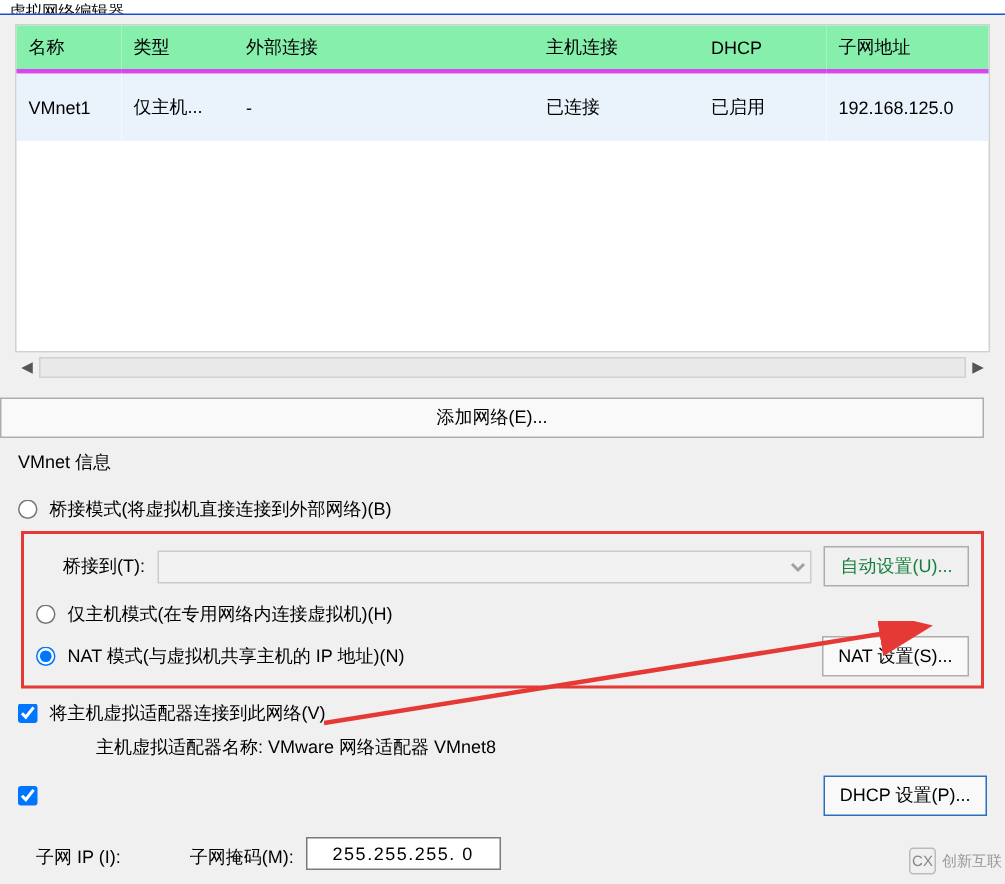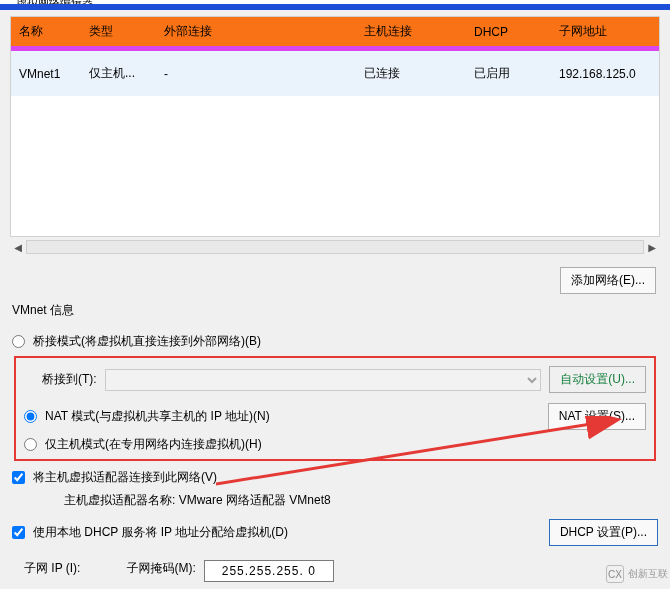--- a/index.html
+++ b/index.html
@@ -8,39 +8,39 @@
   font-size: 12px;
   background: #f0f0f0;
   width: 670px;
   height: 589px;
   overflow: hidden;
   position: relative;
 }
 .titlebar {
   height: 10px;
   background: #fff;
-  border-bottom: 6px solid #1d4ed8;
-  display: flex;
-  align-items: center;
-  padding: 0 16px;
+  border-bottom: 1px solid #1d4ed8;
+  display: flex;
+  align-items: flex-start;
+  padding: 0 6px;
   font-size: 11px;
   overflow: hidden;
 }
 .table-wrap {
   background: #fff;
   margin: 6px 10px 0 10px;
   border: 1px solid #d0d0d0;
 }
 table { width: 100%; border-collapse: collapse; table-layout: fixed; }
 th {
   text-align: left;
   font-weight: normal;
   padding: 6px 8px;
-  background: #f97316;
-  border-bottom: 5px solid #d946ef;
+  background: #86efac;
+  border-bottom: 3px solid #d946ef;
   font-size: 12px;
 }
 td { padding: 14px 8px; font-size: 12px; white-space: nowrap; overflow: hidden; }
 tr.row-hl td { background: #eaf3fb; }
 .table-body-space { height: 140px; }
 .hscroll {
   display: flex;
   align-items: center;
   margin: 0 10px;
   padding: 2px 0;
@@ -54,20 +54,21 @@
 .hscroll .track {
   flex: 1; height: 14px;
   background: #e9e9e9;
   border: 1px solid #d0d0d0;
 }
 .top-buttons {
   display: flex;
   justify-content: flex-end;
   gap: 10px;
   margin: 10px 14px 8px 0;
+  flex-direction: column;
 }
 button.std {
   background: #f9f9f9;
   border: 1px solid #adadad;
   padding: 4px 10px;
   font-family: inherit;
   font-size: 12px;
   cursor: pointer;
 }
 button.std:disabled { color: #15803d; background: #f0f0f0; }
@@ -95,21 +96,21 @@
   flex: 1; height: 22px; border: 1px solid #bcbcbc; background: #f4f4f4;
 }
 .right-btn { margin-left: auto; }
 .arrow-svg {
   position: absolute;
   right: 18px;
   top: 58px;
   pointer-events: none;
 }
 .indent { margin-left: 52px; font-size: 12px; }
-.ip-row { display: flex; align-items: flex-start; gap: 8px; margin: 14px 0 0 12px; }
+.ip-row { display: flex; align-items: flex-end; gap: 8px; margin: 14px 0 0 12px; }
 .ip-row input {
   width: 130px;
   height: 22px;
   border: 1px solid #7a7a7a;
   text-align: center;
   font-family: inherit;
   font-size: 12px;
   letter-spacing: 1px;
   padding: 0 4px;
 }
@@ -189,49 +190,48 @@
   </div>
 
   <div class="redbox">
     <div class="bridge-row">
       <span>桥接到(T):</span>
       <select disabled=""></select>
       <button class="std right-btn" disabled="">自动设置(U)...</button>
     </div>
 
     <div class="radio-row">
+      <input type="radio" name="mode" style="">
+      <label>仅主机模式(在专用网络内连接虚拟机)(H)</label>
+    </div>
+
+    <div class="radio-row">
       <input type="radio" name="mode" checked="" style="">
       <label>NAT 模式(与虚拟机共享主机的 IP 地址)(N)</label>
       <button class="std right-btn">NAT 设置(S)...</button>
-    </div>
-
-    <div class="radio-row">
-      <input type="radio" name="mode" style="">
-      <label>仅主机模式(在专用网络内连接虚拟机)(H)</label>
     </div>
 
     <svg class="arrow-svg" width="420" height="70">
       <defs>
         <marker id="ah" markerWidth="12" markerHeight="12" refX="10" refY="5" orient="auto">
           <path d="M0,0 L12,5 L0,10 Z" fill="#e53935"></path>
         </marker>
       </defs>
       <line x1="0" y1="68" x2="400" y2="4" stroke="#e53935" stroke-width="3" marker-end="url(#ah)"></line>
     </svg>
   </div>
 
   <div class="check-row">
     <input type="checkbox" checked="" style="">
     <label>将主机虚拟适配器连接到此网络(V)</label>
   </div>
   <div class="indent">主机虚拟适配器名称: VMware 网络适配器 VMnet8</div>
 
   <div class="check-row" style="margin-top:10px">
     <input type="checkbox" checked="" style="">
-    <label>使用本地 DHCP 服务将 IP 地址分配给虚拟机(D)</label>
     <button class="std right-btn" style="border:1px solid #2a6fbf">DHCP 设置(P)...</button>
   </div>
 
   <div class="ip-row">
     <span>子网 IP (I):</span>
     <span style="width:30px"></span>
     <span>子网掩码(M):</span>
     <input type="text" value="255.255.255. 0" style="">
   </div>
 </div>

